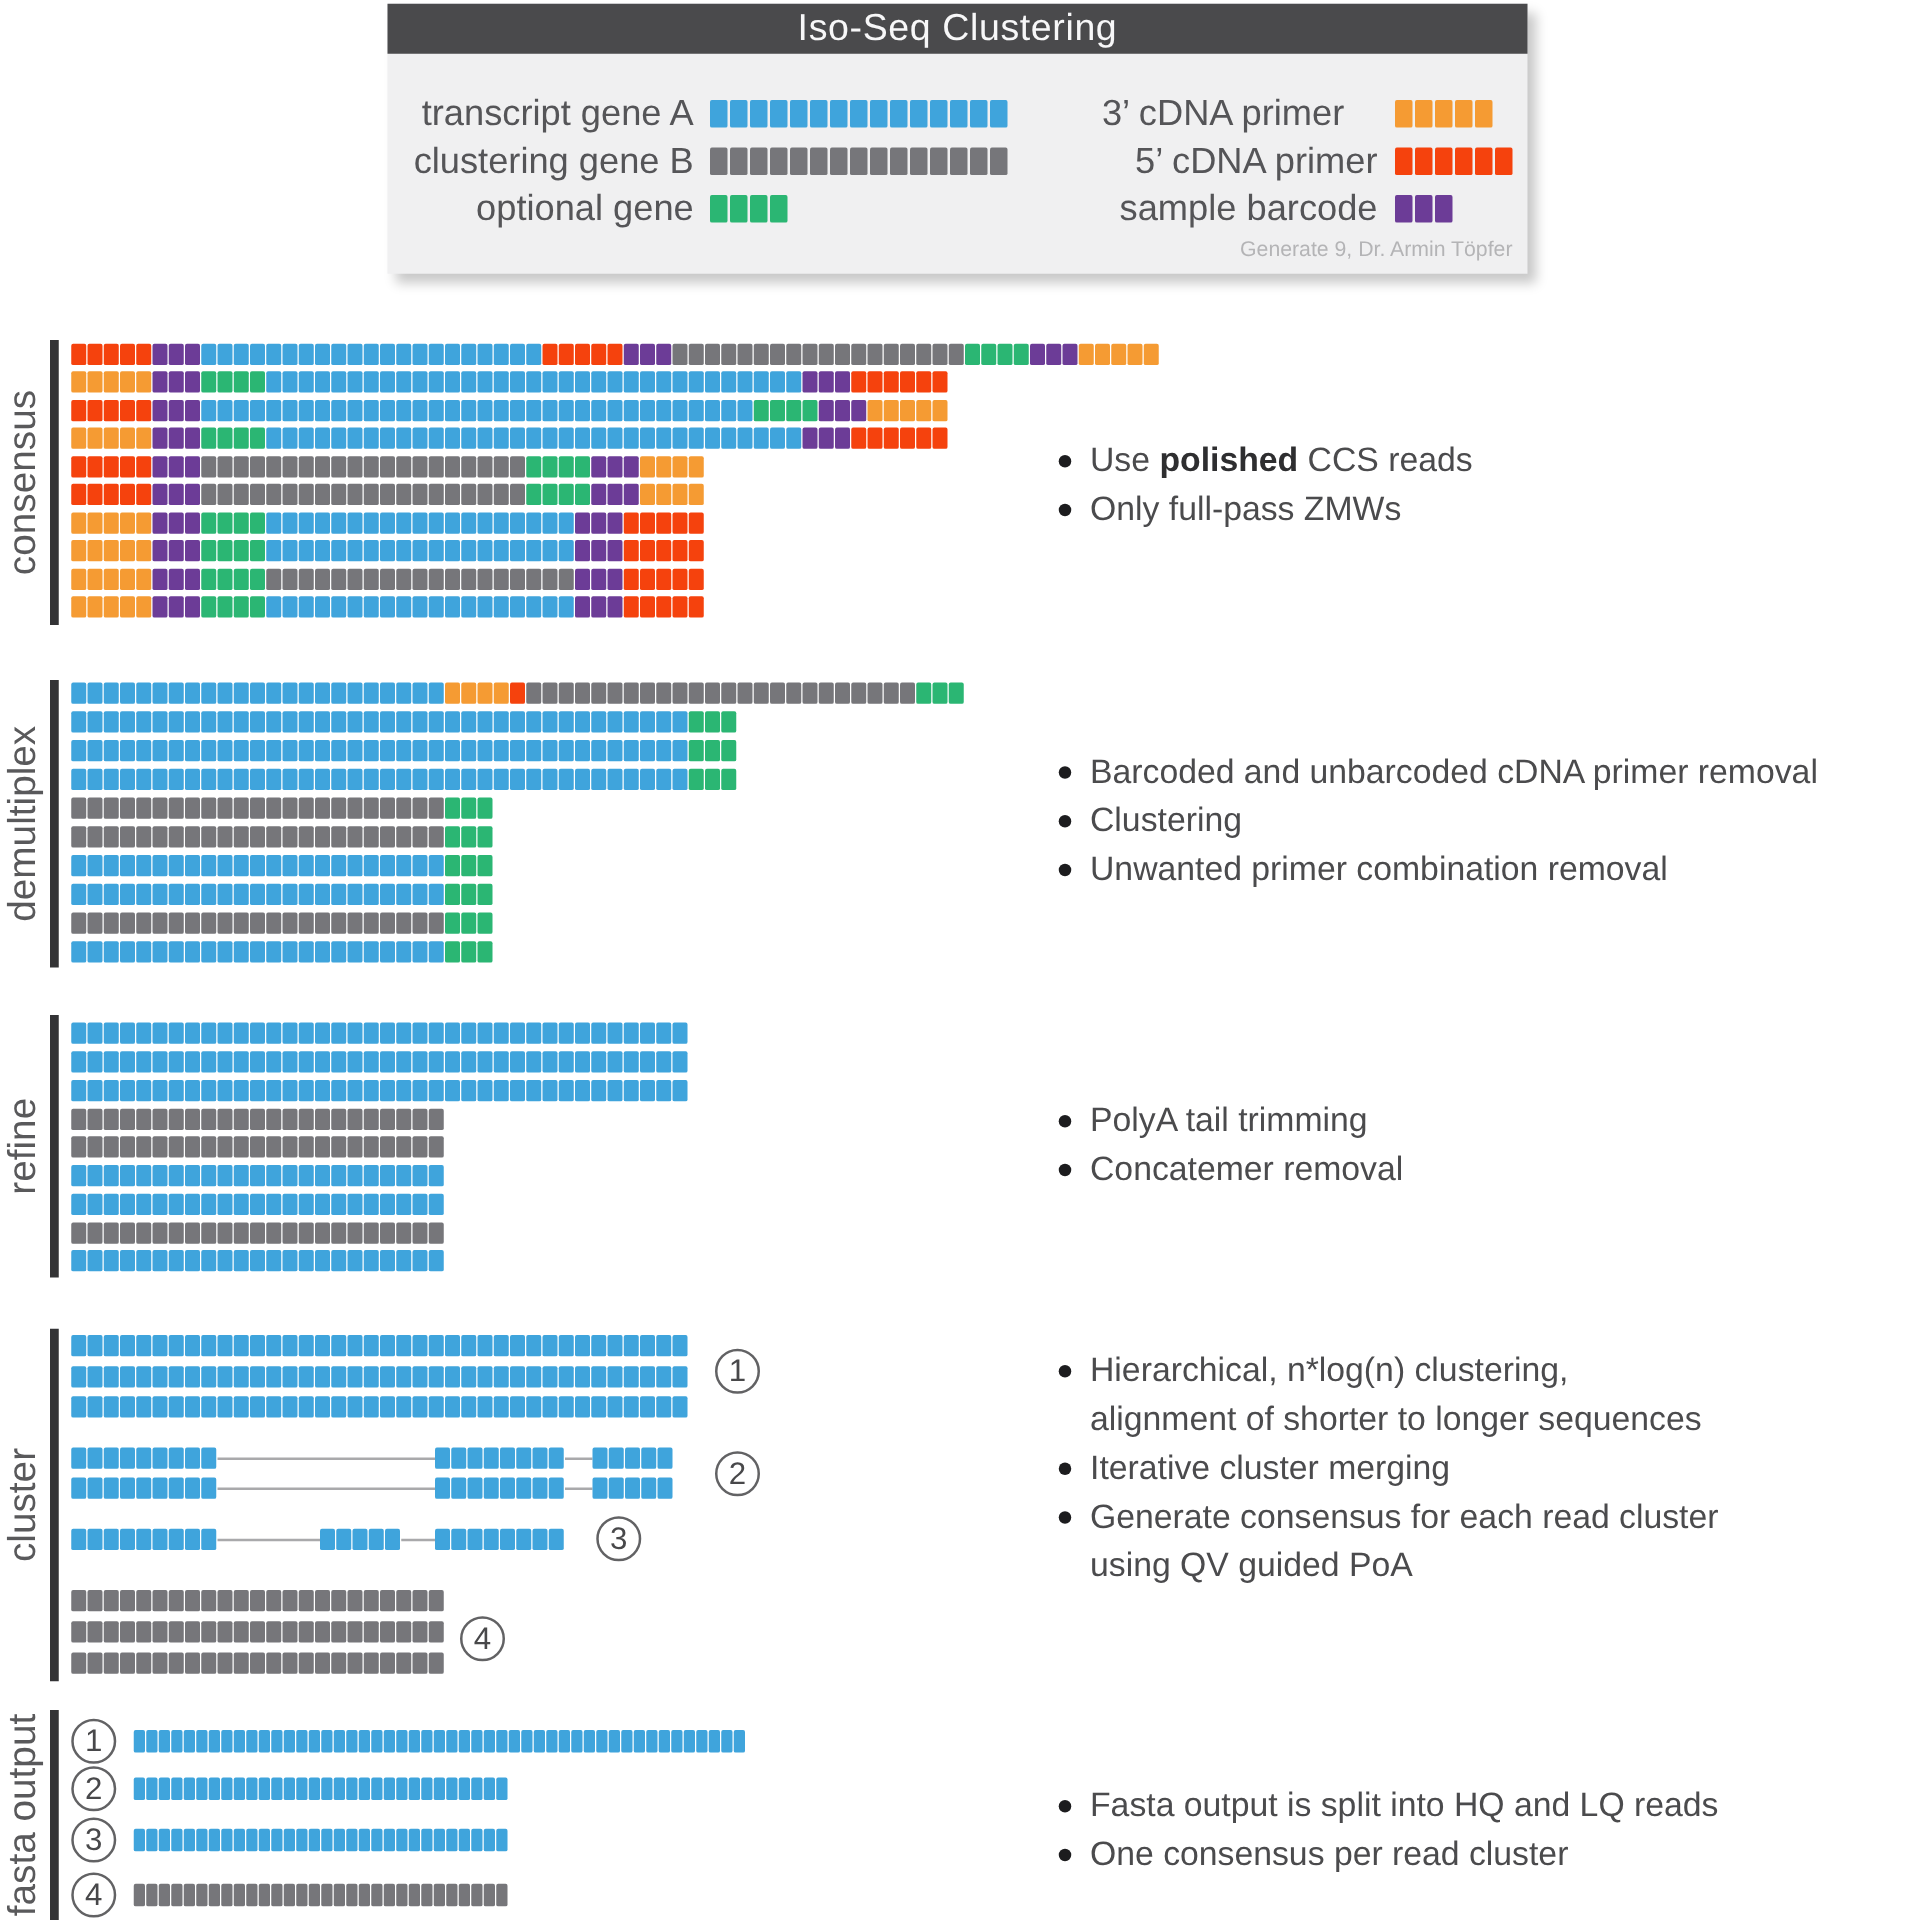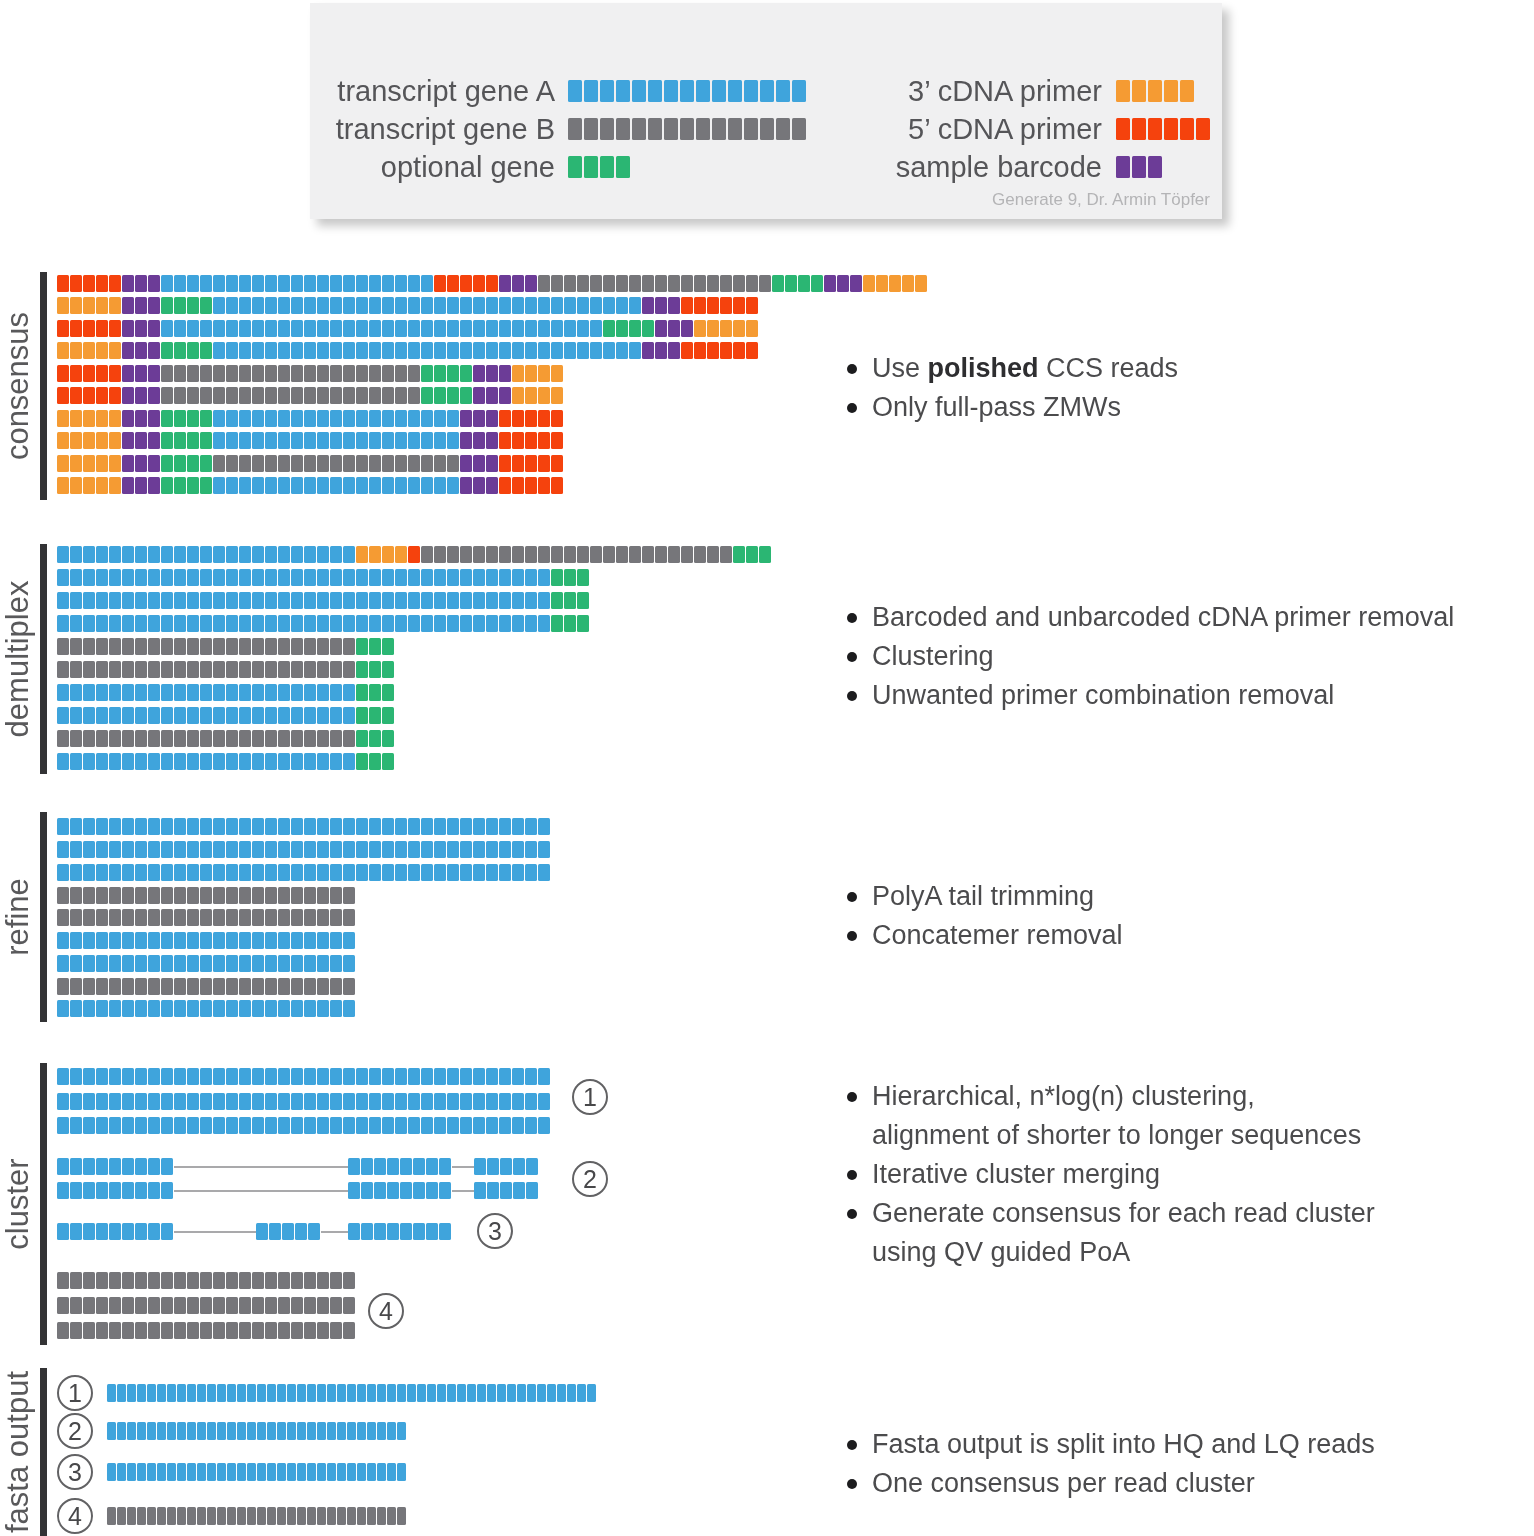--- a/index.html
+++ b/index.html
@@ -30,20 +30,23 @@
   .bullets{position:absolute;width:700px;}
   .bline{position:relative;padding-left:27px;font-size:27px;line-height:39px;color:#4B4B4D;white-space:nowrap;}
   .bline.first::before{content:'';position:absolute;left:2px;top:15px;width:10px;height:10px;border-radius:50%;background:#1C1C1E;}
   .bline .b{font-weight:bold;color:#2E2E30;}
 </style>
 </head>
 <body>
 
 <div id="canvas">
   <div class="legend">
+    <div class="legend-header">
+      <span class="legend-title">Iso-Seq Clustering</span>
+    </div>
     <div id="legend-rows">
         <div class="lrow" style="left: 10px; top: 72px;">
           <span class="llabel" style="width: 235px;">transcript gene A</span>
           <span class="lblocks" style="margin-left: 13px;">
             <span class="blk" style="width: 14px; height: 22px; margin-right: 2px; background: rgb(63, 164, 220);"></span>
             <span class="blk" style="width: 14px; height: 22px; margin-right: 2px; background: rgb(63, 164, 220);"></span>
             <span class="blk" style="width: 14px; height: 22px; margin-right: 2px; background: rgb(63, 164, 220);"></span>
             <span class="blk" style="width: 14px; height: 22px; margin-right: 2px; background: rgb(63, 164, 220);"></span>
             <span class="blk" style="width: 14px; height: 22px; margin-right: 2px; background: rgb(63, 164, 220);"></span>
             <span class="blk" style="width: 14px; height: 22px; margin-right: 2px; background: rgb(63, 164, 220);"></span>
@@ -52,21 +55,21 @@
             <span class="blk" style="width: 14px; height: 22px; margin-right: 2px; background: rgb(63, 164, 220);"></span>
             <span class="blk" style="width: 14px; height: 22px; margin-right: 2px; background: rgb(63, 164, 220);"></span>
             <span class="blk" style="width: 14px; height: 22px; margin-right: 2px; background: rgb(63, 164, 220);"></span>
             <span class="blk" style="width: 14px; height: 22px; margin-right: 2px; background: rgb(63, 164, 220);"></span>
             <span class="blk" style="width: 14px; height: 22px; margin-right: 2px; background: rgb(63, 164, 220);"></span>
             <span class="blk" style="width: 14px; height: 22px; margin-right: 2px; background: rgb(63, 164, 220);"></span>
             <span class="blk" style="width: 14px; height: 22px; margin-right: 2px; background: rgb(63, 164, 220);"></span>
           </span>
         </div>
         <div class="lrow" style="left: 10px; top: 110px;">
-          <span class="llabel" style="width: 235px;">transcript gene B</span>
+          <span class="llabel" style="width: 235px;">clustering gene B</span>
           <span class="lblocks" style="margin-left: 13px;">
             <span class="blk" style="width: 14px; height: 22px; margin-right: 2px; background: rgb(118, 118, 122);"></span>
             <span class="blk" style="width: 14px; height: 22px; margin-right: 2px; background: rgb(118, 118, 122);"></span>
             <span class="blk" style="width: 14px; height: 22px; margin-right: 2px; background: rgb(118, 118, 122);"></span>
             <span class="blk" style="width: 14px; height: 22px; margin-right: 2px; background: rgb(118, 118, 122);"></span>
             <span class="blk" style="width: 14px; height: 22px; margin-right: 2px; background: rgb(118, 118, 122);"></span>
             <span class="blk" style="width: 14px; height: 22px; margin-right: 2px; background: rgb(118, 118, 122);"></span>
             <span class="blk" style="width: 14px; height: 22px; margin-right: 2px; background: rgb(118, 118, 122);"></span>
             <span class="blk" style="width: 14px; height: 22px; margin-right: 2px; background: rgb(118, 118, 122);"></span>
             <span class="blk" style="width: 14px; height: 22px; margin-right: 2px; background: rgb(118, 118, 122);"></span>
@@ -81,21 +84,21 @@
         <div class="lrow" style="left: 10px; top: 148px;">
           <span class="llabel" style="width: 235px;">optional gene</span>
           <span class="lblocks" style="margin-left: 13px;">
             <span class="blk" style="width: 14px; height: 22px; margin-right: 2px; background: rgb(43, 182, 115);"></span>
             <span class="blk" style="width: 14px; height: 22px; margin-right: 2px; background: rgb(43, 182, 115);"></span>
             <span class="blk" style="width: 14px; height: 22px; margin-right: 2px; background: rgb(43, 182, 115);"></span>
             <span class="blk" style="width: 14px; height: 22px; margin-right: 2px; background: rgb(43, 182, 115);"></span>
           </span>
         </div>
         <div class="lrow" style="left: 545px; top: 72px;">
-          <span class="llabel" style="width: 247px;">3’ cDNA primer</span>
+          <span class="llabel" style="width: 247px; text-align: center;">3’ cDNA primer</span>
           <span class="lblocks" style="margin-left: 14px;">
             <span class="blk" style="width: 14px; height: 22px; margin-right: 2px; background: rgb(245, 155, 51);"></span>
             <span class="blk" style="width: 14px; height: 22px; margin-right: 2px; background: rgb(245, 155, 51);"></span>
             <span class="blk" style="width: 14px; height: 22px; margin-right: 2px; background: rgb(245, 155, 51);"></span>
             <span class="blk" style="width: 14px; height: 22px; margin-right: 2px; background: rgb(245, 155, 51);"></span>
             <span class="blk" style="width: 14px; height: 22px; margin-right: 2px; background: rgb(245, 155, 51);"></span>
           </span>
         </div>
         <div class="lrow" style="left: 545px; top: 110px;">
           <span class="llabel" style="width: 247px;">5’ cDNA primer</span>

